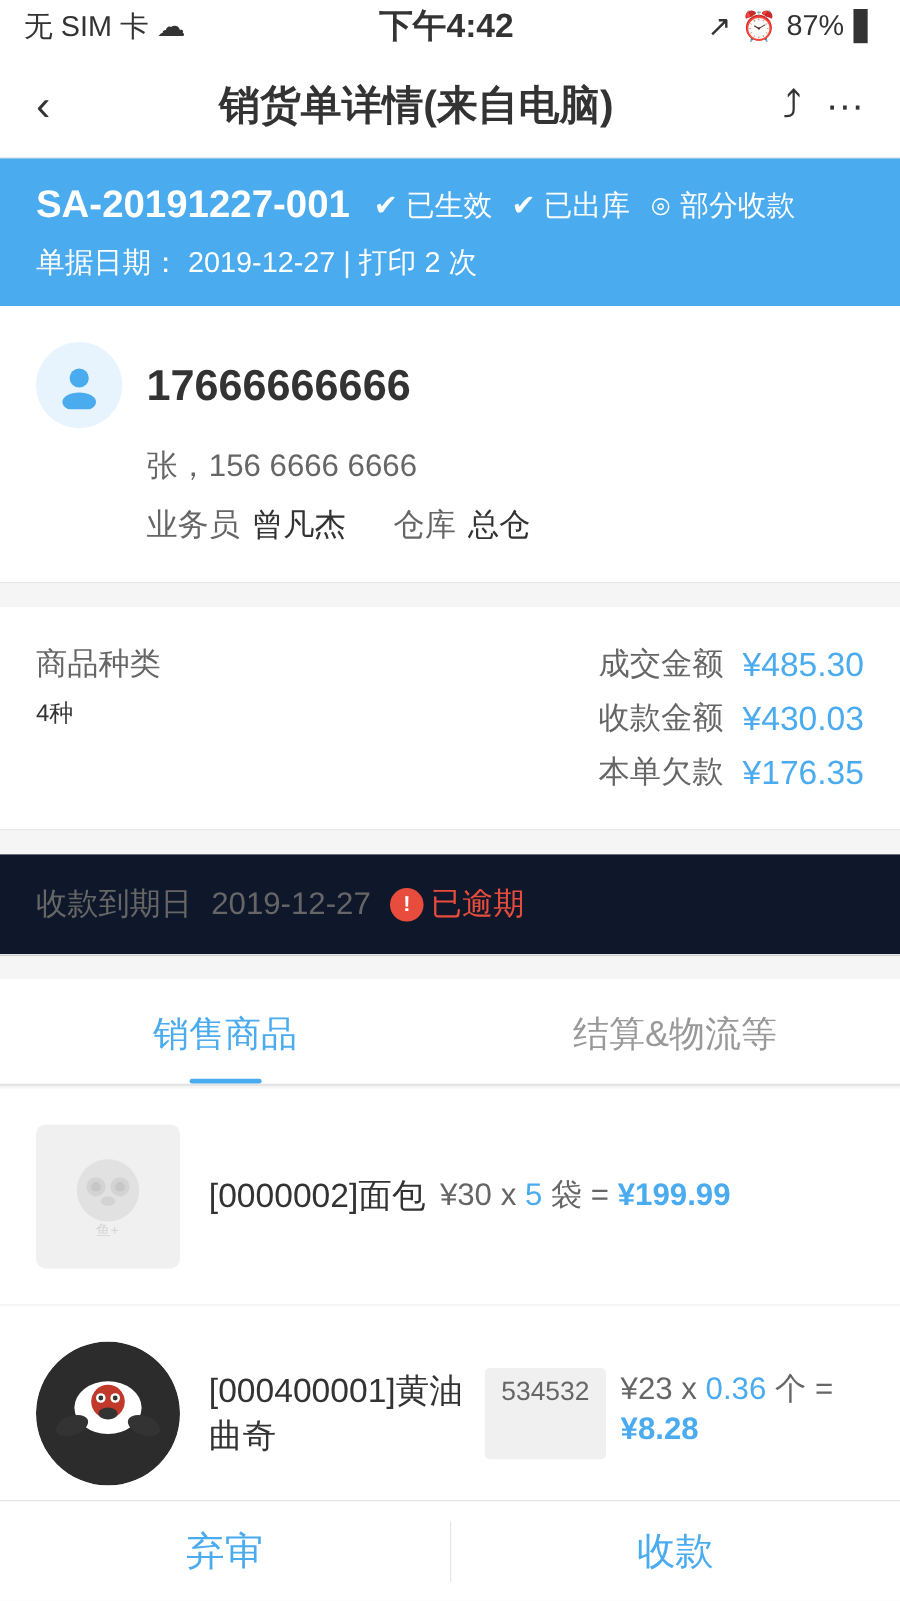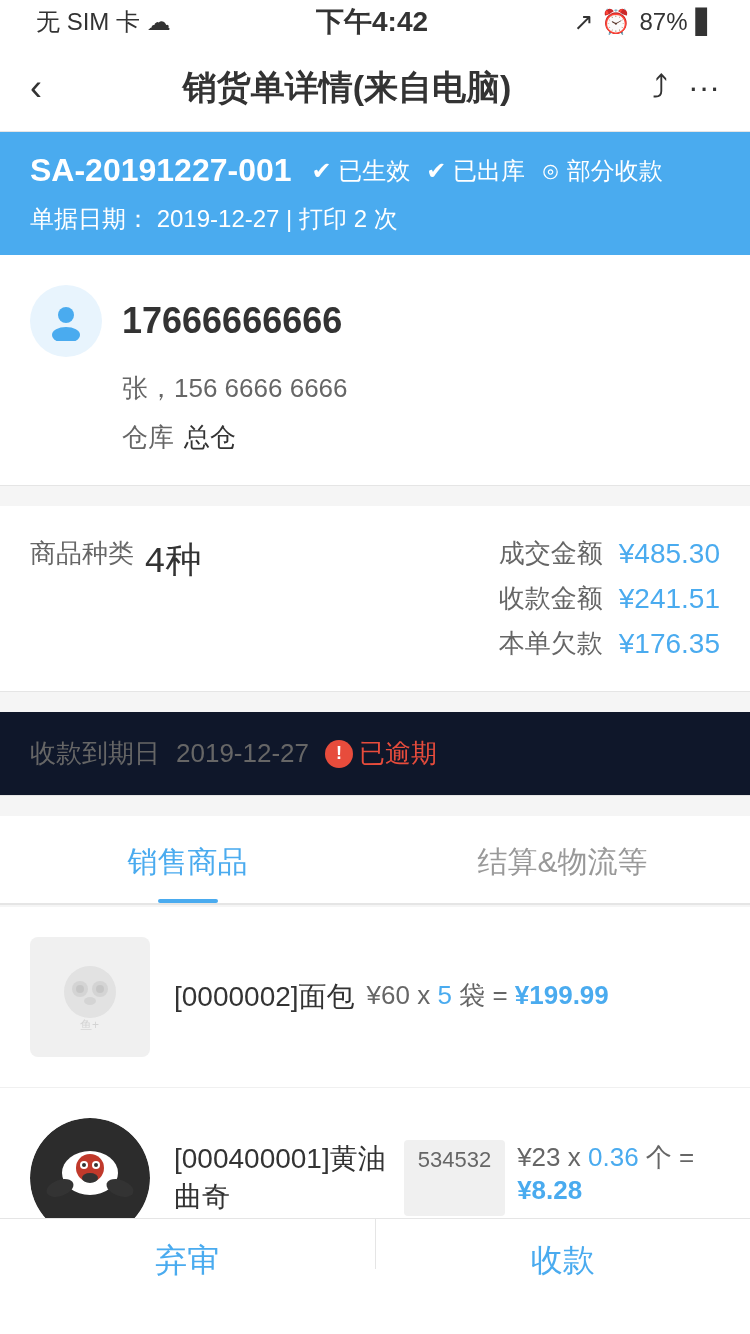--- a/index.html
+++ b/index.html
@@ -12,21 +12,21 @@
       font-size: 28px;
       color: #333;
     }
 
     
     .status-bar {
       display: flex;
       align-items: center;
       justify-content: space-between;
       height: 44px;
-      padding: 0 36px;
+      padding: 0 20px;
       background: #fff;
       font-size: 24px;
       font-weight: 500;
     }
     .status-bar-left { display: flex; align-items: center; gap: 10px; }
     .status-bar-center { font-size: 28px; font-weight: 600; }
     .status-bar-right { display: flex; align-items: center; gap: 8px; font-size: 24px; }
 
     
     .nav-bar {
@@ -135,23 +135,23 @@
     
     .summary-section {
       background: #fff;
       padding: 30px;
       display: flex;
       justify-content: space-between;
       align-items: flex-start;
       border-bottom: 1px solid #e5e5e5;
       margin-top: 20px;
     }
-    .summary-left { display: flex; gap: 10px; }
+    .summary-left { display: flex; flex-direction: column; gap: 10px; }
     .summary-label { font-size: 26px; color: #666; }
-    .kind-count { font-size: 36px; color: #333; font-family: Liberation Mono, monospace; }
+    .kind-count { font-size: 20px; color: #333; }
     .summary-right {
       display: flex;
       flex-direction: column;
       align-items: flex-end;
       gap: 10px;
     }
     .summary-row {
       display: flex;
       align-items: center;
       gap: 16px;
@@ -280,24 +280,25 @@
     .product-price { font-size: 26px; color: #666; }
     .product-price .highlight { color: #4AABEF; }
     .product-price .total { color: #4AABEF; font-weight: 600; }
 
     
     .bottom-bar {
       position: fixed;
       bottom: 0;
       left: 0;
       width: 750px;
-      height: 116px;
+      height: 84px;
       background: #fff;
       border-top: 1px solid #e5e5e5;
       display: flex;
+      align-items: center;
     }
     .bottom-btn {
       flex: 1;
       text-align: center;
       font-size: 32px;
       color: #4AABEF;
       cursor: pointer;
       padding: 20px 0;
     }
     .bottom-btn-divider {
@@ -353,39 +354,43 @@
       <svg viewBox="0 0 40 40" width="40" height="40" fill="#4AABEF">
         <circle cx="20" cy="14" r="8"></circle>
         <ellipse cx="20" cy="34" rx="14" ry="8"></ellipse>
       </svg>
     </div>
     <span class="customer-name">17666666666</span>
   </div>
   <div class="customer-sub">张，156 6666 6666</div>
   <div class="customer-meta">
     <div class="customer-meta-item">
+      <span class="meta-label">业务员</span>
+      <span class="meta-value">曾凡杰</span>
+    </div>
+    <div class="customer-meta-item">
       <span class="meta-label">仓库</span>
       <span class="meta-value">总仓</span>
     </div>
   </div>
 </div>
 
 <div class="summary-section">
   <div class="summary-left">
     <span class="summary-label">商品种类</span>
     <span class="kind-count">4种</span>
   </div>
   <div class="summary-right">
     <div class="summary-row">
       <span class="summary-row-label">成交金额</span>
       <span class="summary-row-value">¥485.30</span>
     </div>
     <div class="summary-row">
       <span class="summary-row-label">收款金额</span>
-      <span class="summary-row-value">¥241.51</span>
+      <span class="summary-row-value">¥430.03</span>
     </div>
     <div class="summary-row">
       <span class="summary-row-label">本单欠款</span>
       <span class="summary-row-value">¥176.35</span>
     </div>
   </div>
 </div>
 
 <div class="due-date-section">
   <span>收款到期日</span>
@@ -419,21 +424,21 @@
         <circle cx="50" cy="32" r="8" fill="#aaa"></circle>
         <circle cx="30" cy="32" r="4" fill="#888"></circle>
         <circle cx="50" cy="32" r="4" fill="#888"></circle>
         <ellipse cx="40" cy="44" rx="6" ry="4" fill="#aaa"></ellipse>
         <text x="30" y="72" font-size="12" fill="#aaa">鱼+</text>
       </svg>
     </div>
     <div class="product-info">
       <span class="product-name">[0000002]面包</span>
       <div class="product-price">
-        <span>¥60</span>
+        <span>¥30</span>
         <span> x </span>
         <span class="highlight">5</span>
         <span>袋</span>
         <span> = </span>
         <span class="total">¥199.99</span>
       </div>
     </div>
   </div>
 
   <div class="product-item">

